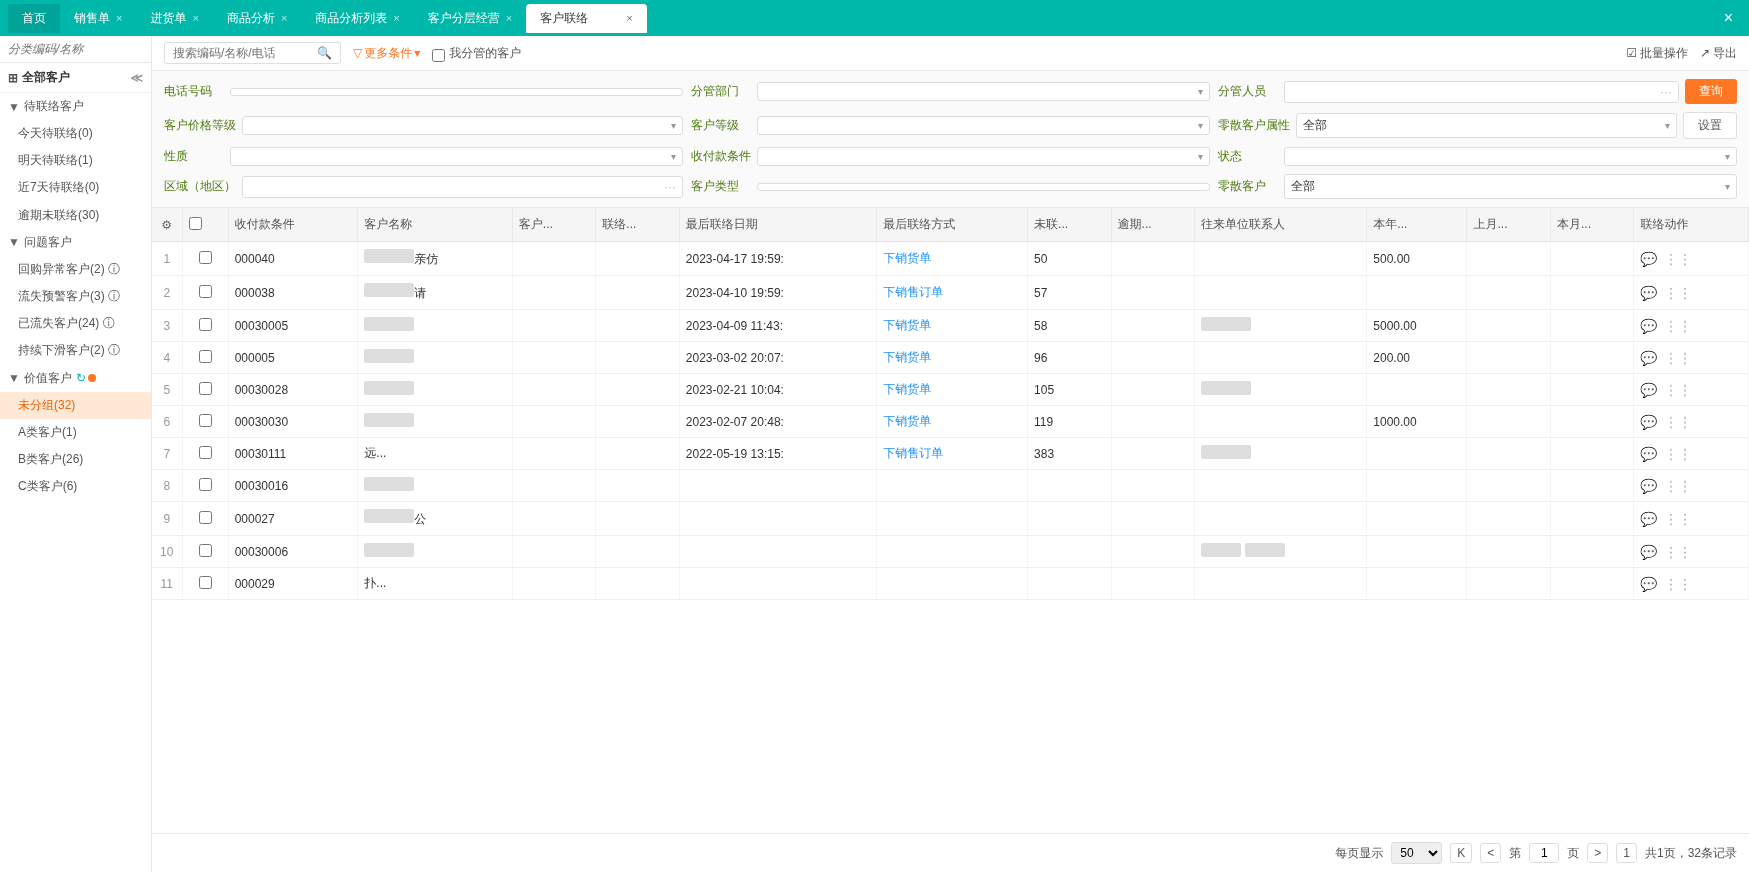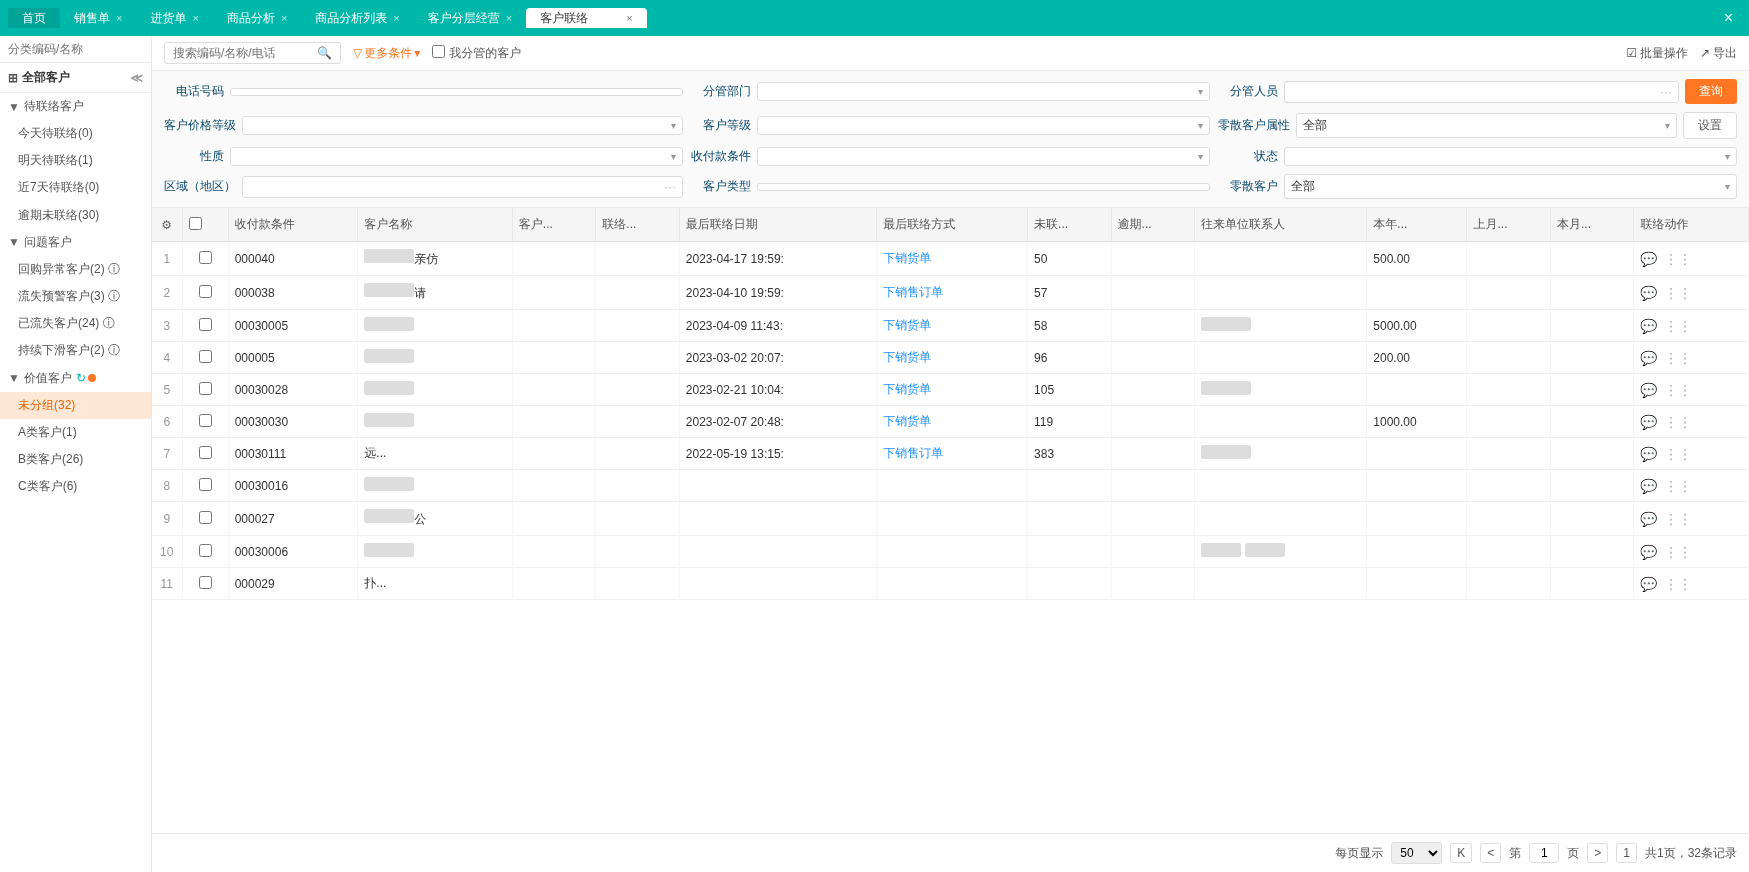--- a/index.html
+++ b/index.html
@@ -5,21 +5,21 @@
     * { box-sizing: border-box; margin: 0; padding: 0; font-family: 'Microsoft YaHei', Arial, sans-serif; font-size: 12px; }
     body { background: #f5f5f5; overflow: hidden; width: 1749px; height: 872px; }
 
     
     .top-nav {
       display: flex; align-items: center;
       background: #00b8a9; height: 36px; padding: 0 8px;
       color: white; gap: 0;
     }
     .nav-tab {
-      display: flex; align-items: center; height: 20px; padding: 0 14px;
+      display: flex; align-items: center; height: 29px; padding: 0 14px;
       cursor: pointer; color: white; font-size: 13px; position: relative;
       white-space: nowrap;
     }
     .nav-tab.home { background: #00a397; }
     .nav-tab.active {
       background: white; color: #333; border-radius: 4px 4px 0 0; gap: 32px;
     }
     .nav-tab .close-btn {
       margin-left: 6px; opacity: 0.7; font-size: 11px; cursor: pointer;
     }
@@ -34,21 +34,21 @@
     
     .sidebar {
       width: 152px; background: white; border-right: 1px solid #e8e8e8;
       display: flex; flex-direction: column; overflow-y: auto; flex-shrink: 0;
     }
     .sidebar-search {
       display: flex; align-items: center; padding: 6px 8px;
       border-bottom: 1px solid #e8e8e8;
     }
     .sidebar-search input {
-      border: none; outline: none; font-size: 12px; flex: 1; color: #15803d;
+      border: none; outline: none; font-size: 12px; flex: 1; color: #15803d; font-style: italic;
     }
 
     .sidebar-section-header {
       display: flex; align-items: center; padding: 6px 8px;
       font-weight: bold; color: #333; cursor: pointer;
       border-bottom: 1px solid #f0f0f0;
     }
     .sidebar-section-header .icon { margin-right: 4px; color: #555; }
     .sidebar-section-header .collapse-btn { margin-left: auto; color: #999; }
 
@@ -72,41 +72,41 @@
     .filter-bar {
       display: flex; align-items: center; padding: 6px 12px;
       background: white; border-bottom: 1px solid #e8e8e8; gap: 12px;
     }
     .search-box {
       display: flex; align-items: center; border: 1px solid #ddd;
       border-radius: 3px; padding: 3px 8px; gap: 4px;
     }
     .search-box input { border: none; outline: none; font-size: 12px; width: 140px; color: #999; }
     .filter-more { color: #ff7722; cursor: pointer; display: flex; align-items: center; gap: 2px; }
-    .filter-checkbox { display: flex; align-items: flex-start; gap: 4px; color: #555; cursor: pointer; }
+    .filter-checkbox { display: flex; align-items: flex-end; gap: 4px; color: #555; cursor: pointer; }
     .filter-spacer { flex: 1; }
     .btn-bulk { 
       display: flex; align-items: center; gap: 3px;
       color: #555; cursor: pointer; font-size: 12px;
     }
     .btn-export {
       display: flex; align-items: center; gap: 3px;
       color: #555; cursor: pointer; font-size: 12px;
     }
 
     
     .advanced-filters {
       background: #fafafa; border-bottom: 1px solid #e8e8e8;
       padding: 8px 12px; display: grid; grid-template-columns: 1fr 1fr 1fr;
       gap: 8px;
     }
     .filter-row {
       display: flex; align-items: center; gap: 6px;
     }
-    .filter-label { color: #0c4a6e; white-space: nowrap; min-width: 60px; text-align: right; }
+    .filter-label { color: #4d7c0f; white-space: nowrap; min-width: 60px; }
     .filter-input {
       flex: 1; border: 1px solid #ddd; border-radius: 3px;
       padding: 3px 6px; font-size: 12px; color: #333;
       display: flex; align-items: center; justify-content: space-between;
       background: white; cursor: pointer;
     }
     .filter-input .chevron { color: #999; font-size: 10px; }
     .btn-query {
       background: #ff7722; color: white; border: none; border-radius: 3px;
       padding: 4px 14px; cursor: pointer; font-size: 12px;

